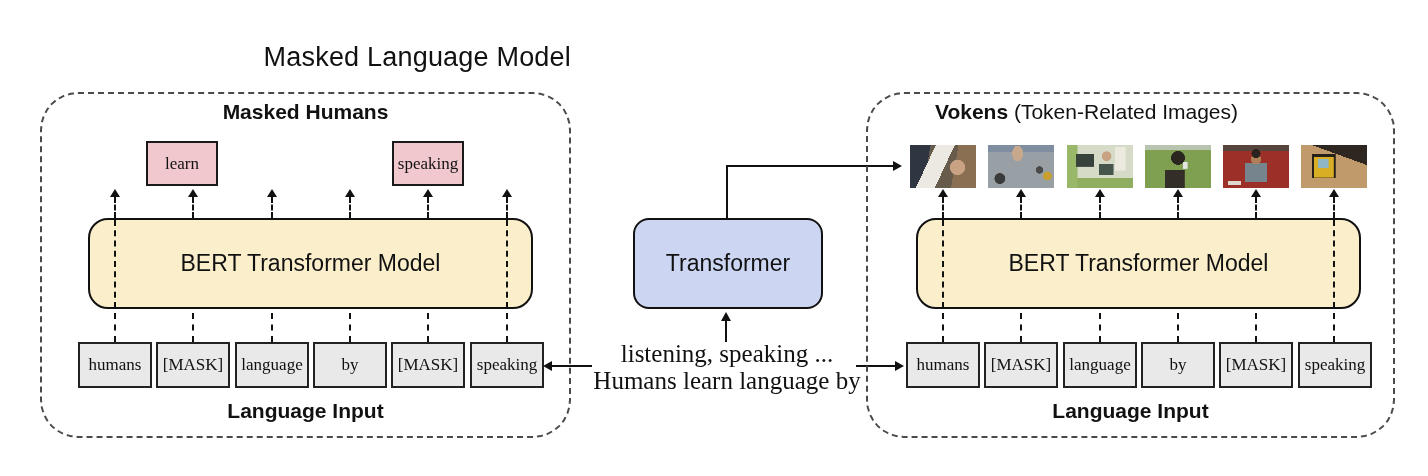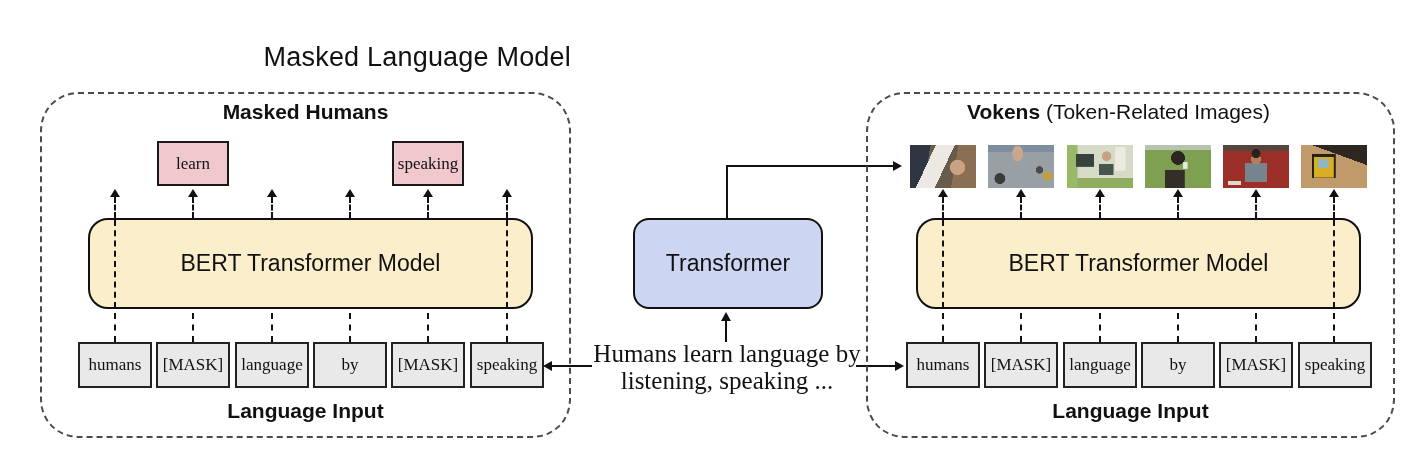--- a/index.html
+++ b/index.html
@@ -38,21 +38,21 @@
   .panel-title.right { left: 866px; width: 529px; }
 
   .panel-heading {
     position: absolute;
     top: 100px;
     font-size: 21px;
     font-weight: 700;
     text-align: center;
   }
   .panel-heading.left  { left: 40px;  width: 531px; }
-  .panel-heading.right { left: 854px; width: 529px; font-weight: 400; }
+  .panel-heading.right { left: 822px; width: 529px; font-weight: 400; }
   .panel-heading.right .bold { font-weight: 700; }
 
   .footer-label {
     position: absolute;
     top: 399px;
     font-size: 21px;
     font-weight: 700;
     text-align: center;
   }
   .footer-label.left  { left: 40px;  width: 531px; }
@@ -207,21 +207,21 @@
 </style>
 </head>
 <body>
 
 <div class="canvas">
 
   <div class="panel-title left">Masked Language Model</div>
   <div class="panel left"></div>
   <div class="panel-heading left">Masked Humans</div>
 
-  <div class="masked-out" style="left:157px">learn</div>
+  <div class="masked-out" style="left:146px">learn</div>
   <div class="masked-out" style="left:392px">speaking</div>
 
   <div class="uarr" style="left:110px"></div>
   <div class="uarr" style="left:188px"></div>
   <div class="uarr" style="left:267px"></div>
   <div class="uarr" style="left:345px"></div>
   <div class="uarr" style="left:423px"></div>
   <div class="uarr" style="left:502px"></div>
 
   <div class="model-box left">
@@ -251,22 +251,22 @@
   </div>
 
   <div class="vline" style="left:726px; top:166px; height:52px"></div>
   <div class="hline" style="left:726px; top:165px; width:167px"></div>
   <div class="tri-r" style="left:893px; top:161px"></div>
 
   <div class="tri-u" style="left:721px; top:312px"></div>
   <div class="vline" style="left:725px; top:320px; height:22px"></div>
 
   <div class="sentence">
+    <div>listening, speaking ...</div>
     <div>Humans learn language by</div>
-    <div>listening, speaking ...</div>
   </div>
 
   <div class="tri-l" style="left:543px; top:361px"></div>
   <div class="hline" style="left:551px; top:365px; width:41px"></div>
 
   <div class="hline" style="left:856px; top:365px; width:40px"></div>
   <div class="tri-r" style="left:895px; top:361px"></div>
 
   <div class="panel right"></div>
   <div class="panel-heading right">

